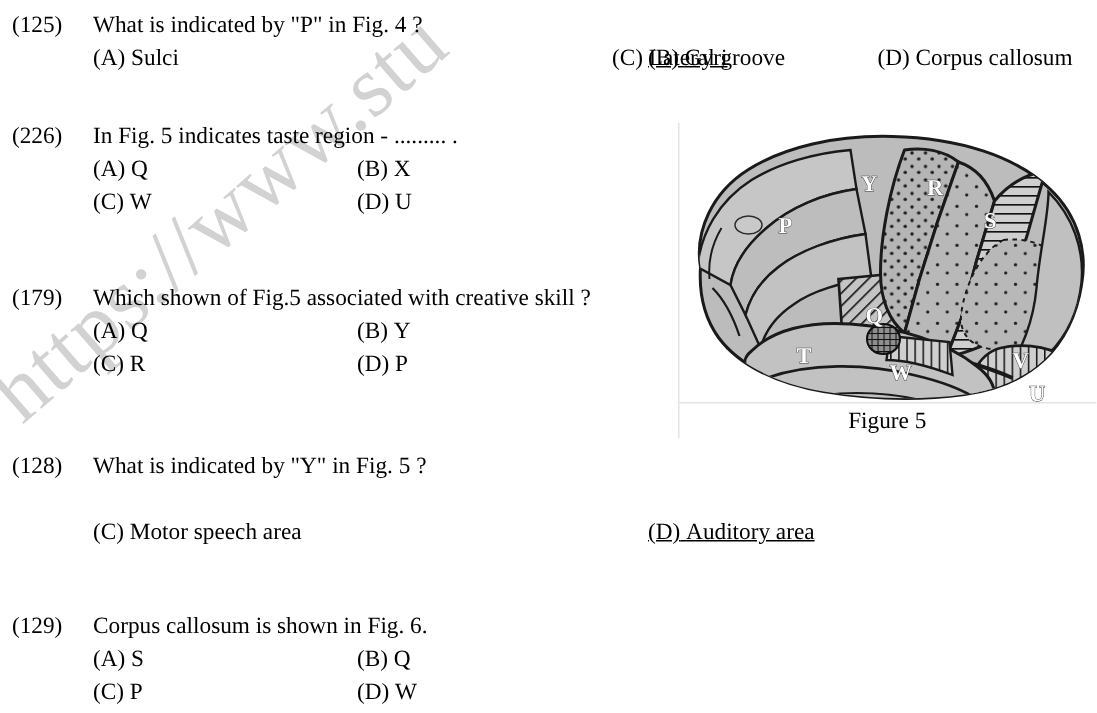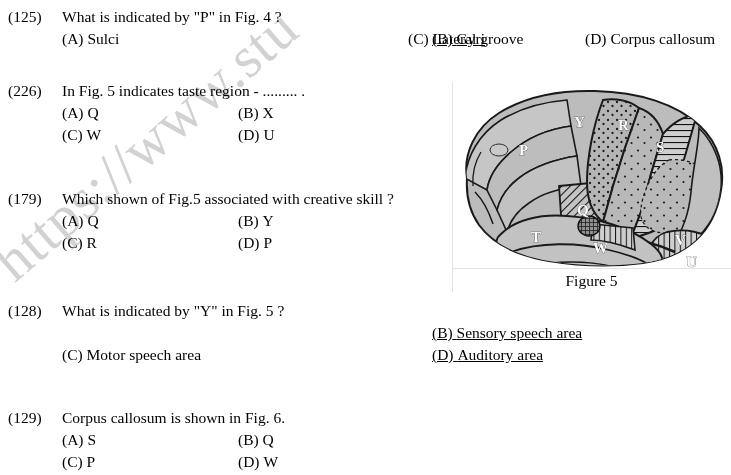--- a/index.html
+++ b/index.html
@@ -187,21 +187,20 @@
         <span class="opt colB"><span>(D)</span>&nbsp;<span>P</span></span>
       </div>
     </div>
 
     <div class="question-block wide" style="top:300px;">
       <div class="qrow">
         <span class="qnum">(128)</span>
         <span class="qtext">What is indicated by "Y" in  Fig. 5 ?</span>
       </div>
       <div class="qrow">
-        <span class="opt colB"><span>(B)</span>&nbsp;<span>Sensory speech area</span></span>
       </div>
       <div class="qrow">
         <span class="opt colB"><span>(D)</span>&nbsp;<span>Auditory area</span></span>
         <span class="opt colA"><span>(C)</span>&nbsp;<span>Motor speech area</span></span>
       </div>
     </div>
 
     <div class="question-block" style="top:407px;">
       <div class="qrow">
         <span class="qnum">(129)</span>

